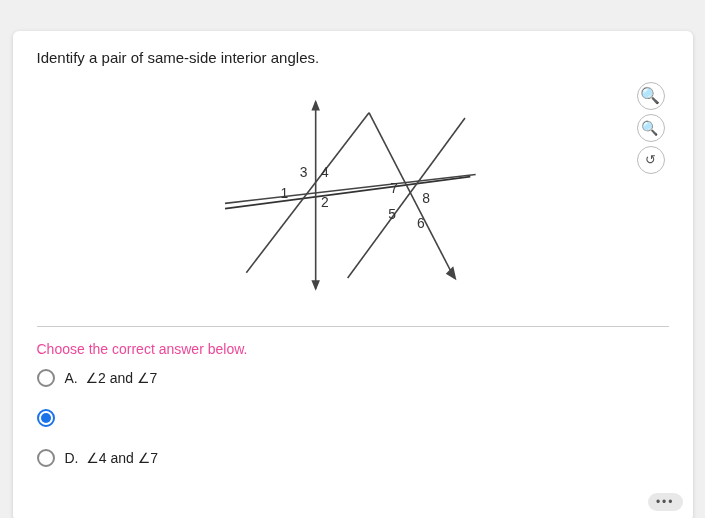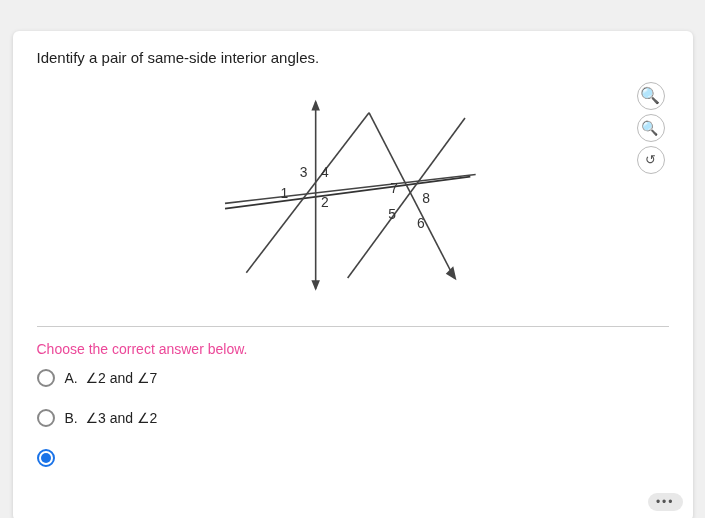--- a/index.html
+++ b/index.html
@@ -185,24 +185,24 @@
   <hr class="divider">
 
   <div class="choose-text">Choose the correct answer below.</div>
 
   <div class="options">
     <div class="option-row">
       <div class="radio-outer"></div>
       <span>A.&nbsp; ∠2 and ∠7</span>
     </div>
     <div class="option-row">
-      <div class="radio-outer"></div>
-      <span>B.&nbsp; ∠3 and ∠2</span>
-    </div>
-    <div class="option-row">
       <div class="radio-outer selected">
         <div class="radio-inner"></div>
       </div>
     </div>
+    <div class="option-row">
+      <div class="radio-outer"></div>
+      <span>D.&nbsp; ∠4 and ∠7</span>
+    </div>
   </div>
 
   <button class="more-btn">•••</button>
 </div>
 
 </body></html>

